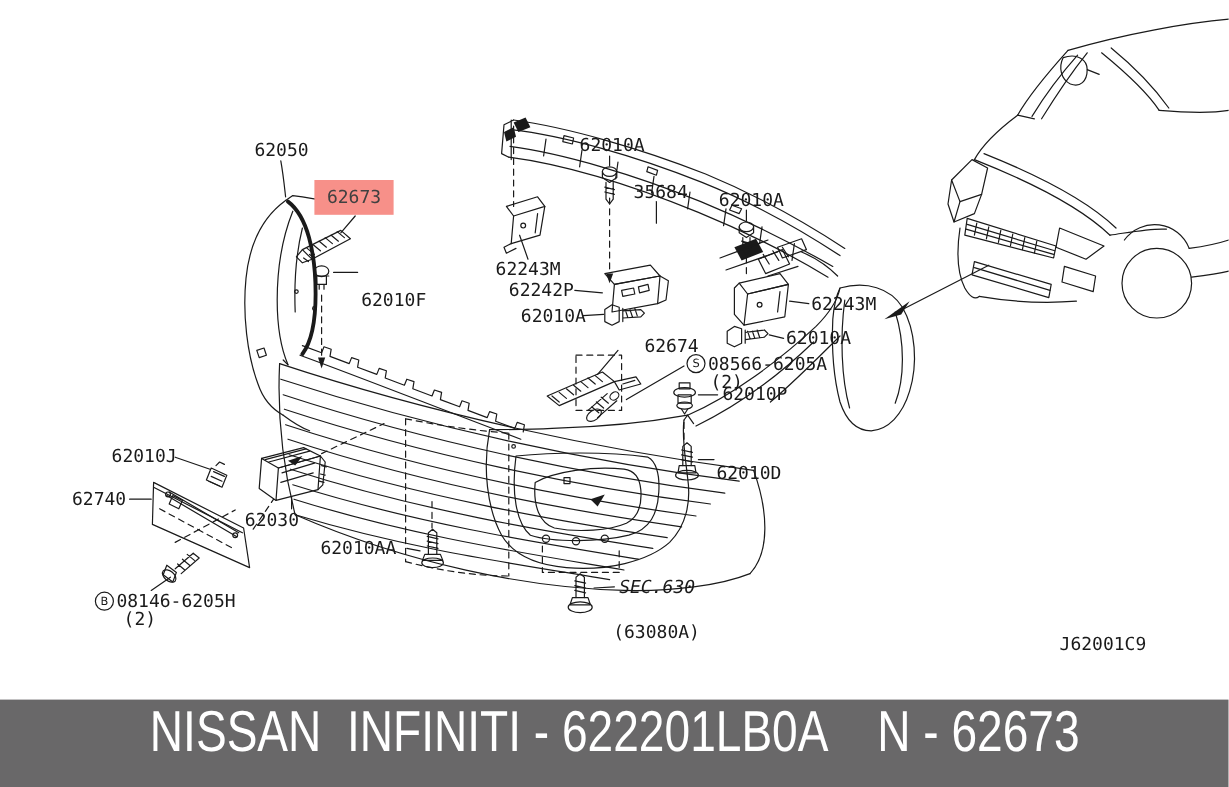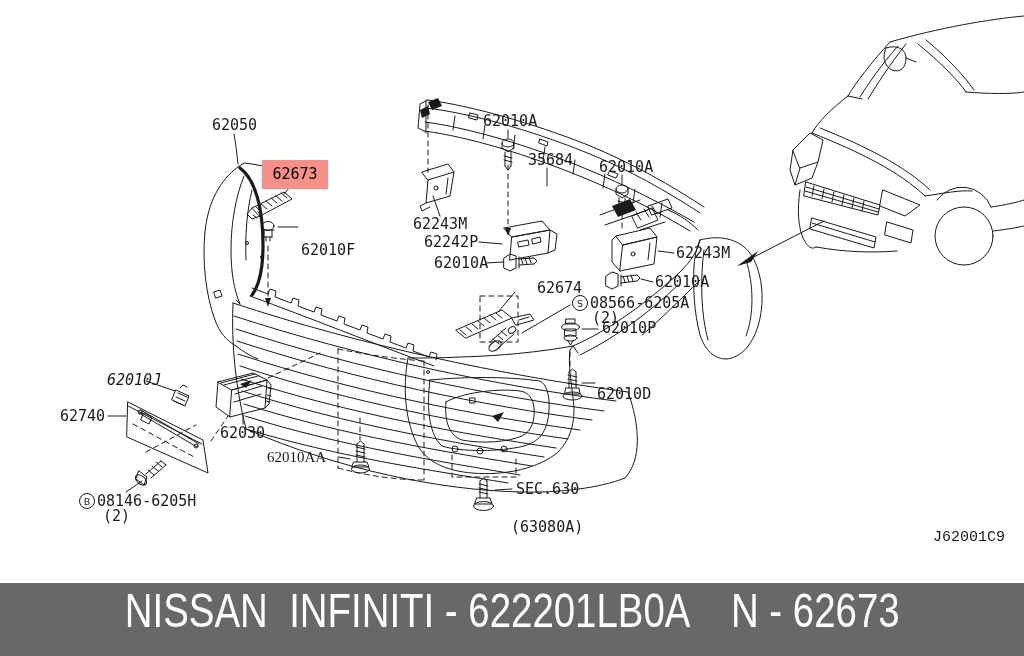--- a/index.html
+++ b/index.html
@@ -268,54 +268,54 @@
     <path d="M108,416 L126,416"></path>
     <path d="M243,424 L243,414"></path>
     <path d="M339,457 L350,459"></path>
     <path d="M126,492 L142,481"></path>
     <path d="M495,490 L512,489"></path>
   </g>
 </svg>
 
 <div class="callout" style="left:212px;top:118px;">62050</div>
 
-<div class="callout hl" style="left: 262px; top: 160px; background: rgb(247, 144, 137); color: #000000;">62673</div>
+<div class="callout hl" style="left: 262px; top: 150px; background: rgb(247, 144, 137); color: #404040;">62673</div>
 
 <div class="callout" style="left:301px;top:220px;margin-top:23px;">62010F</div>
 <div class="callout" style="left:483px;top:114px;">62010A</div>
 <div class="callout" style="left:528px;top:153px;">35684</div>
 <div class="callout" style="left:599px;top:160px;">62010A</div>
 <div class="callout" style="left:413px;top:217px;">62243M</div>
 <div class="callout" style="left:424px;top:235px;">62242P</div>
 <div class="callout" style="left:434px;top:256px;">62010A</div>
 <div class="callout" style="left:676px;top:246px;">62243M</div>
 <div class="callout" style="left:655px;top:275px;">62010A</div>
 <div class="callout" style="left:517px;top:281px;margin-left:20px;">62674</div>
 
 <div class="callout crow" style="left:572px;top:295px;">
   <span class="circ">S</span>
   <span>08566-6205A</span>
 </div>
 <div class="callout" style="left:592px;top:311px;">(2)</div>
 
 <div class="callout" style="left:602px;top:321px;">62010P</div>
 <div class="callout" style="left:597px;top:376px;margin-top:11px;">62010D</div>
-<div class="callout" style="left:107px;top:373px;font-style:italic;">62010J</div>
+<div class="callout" style="left:93px;top:373px;">62010J</div>
 <div class="callout" style="left:60px;top:409px;">62740</div>
-<div class="callout" style="left:220px;top:426px;">62030</div>
-<div class="callout" style="left:267px;top:450px;font-family:Liberation Serif, serif;">62010AA</div>
+<div class="callout" style="left:204px;top:426px;">62030</div>
+<div class="callout" style="left:267px;top:450px;">62010AA</div>
 
 <div class="callout crow" style="left:79px;top:493px;">
   <span class="circ">B</span>
   <span>08146-6205H</span>
 </div>
 <div class="callout" style="left:103px;top:509px;">(2)</div>
 
-<div class="callout" style="left:516px;top:482px;">SEC.630</div>
+<div class="callout" style="left:516px;top:482px;font-style:italic;">SEC.630</div>
 <div class="callout" style="left:511px;top:520px;">(63080A)</div>
 
-<div class="callout" style="left:933px;top:530px;font-family:Liberation Mono, monospace;">J62001C9</div>
+<div class="callout" style="left:883px;top:530px;">J62001C9</div>
 
 <div class="footer" style="background: rgb(105, 104, 105); color: rgb(255, 255, 255);">
   <span>NISSAN  INFINITI - 622201LB0A    N - 62673</span>
 </div>
 
 </div>
 
 </body></html>

